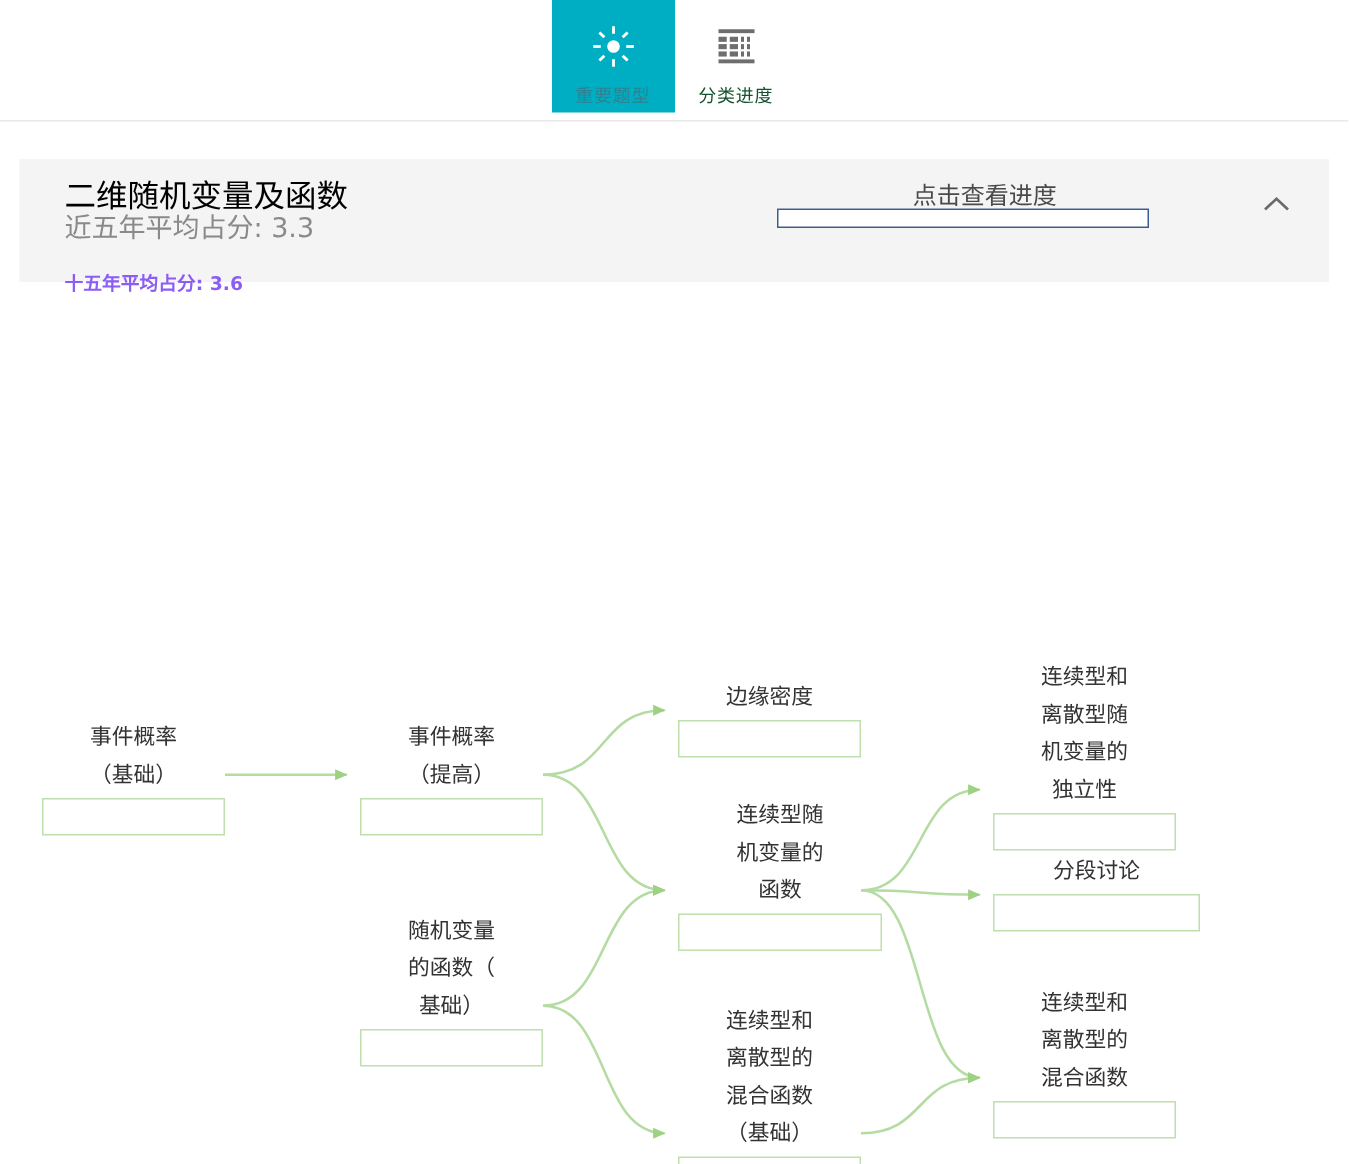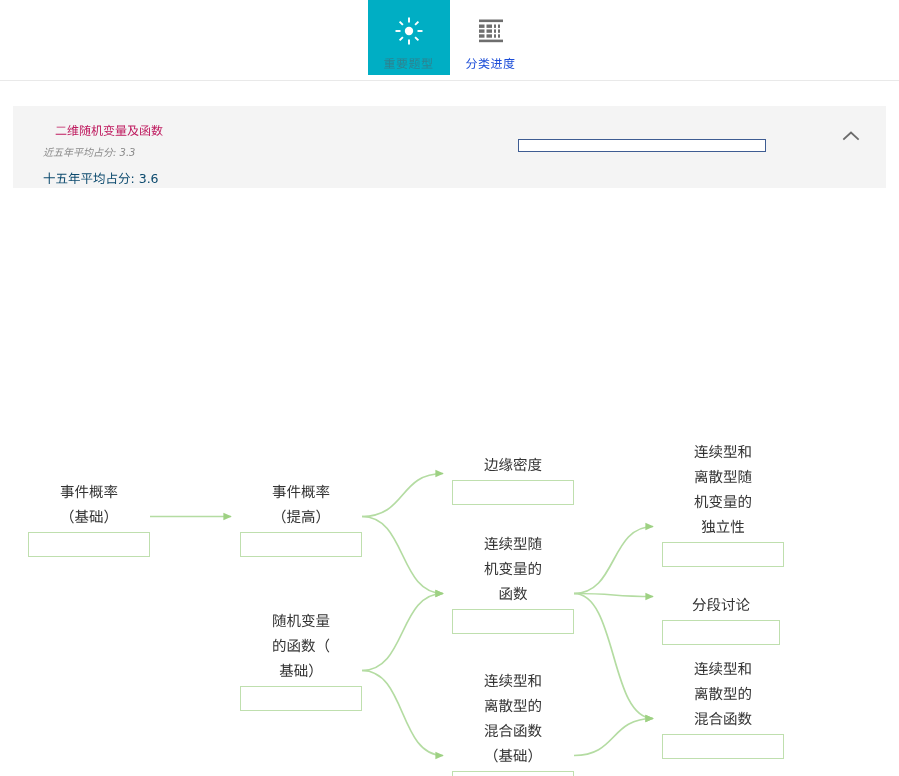--- a/index.html
+++ b/index.html
@@ -54,58 +54,57 @@
   .tab-label {
     font-size: 12px;
     line-height: 14px;
     margin-top: 8px;
     letter-spacing: 0.5px;
   }
   .tab.active .tab-label {
     color: #2c8391;
   }
   .tab:not(.active) .tab-label {
-    color: #1d4ed8;
+    color: #14532d;
     text-align: center;
   }
 
   
   .card {
     position: absolute;
     left: 13px;
     top: 106px;
     width: 873px;
     height: 82px;
     background: #f4f4f4;
   }
   .card-title {
     position: absolute;
     left: 30px;
     top: 14px;
-    font-size: 12px;
+    font-size: 21px;
     line-height: 22px;
-    color: #be185d;
-    margin-left: 12px;
+    color: #000000;
   }
   .card-sub1 {
     position: absolute;
     left: 30px;
     top: 38px;
-    font-size: 10px;
+    font-size: 18px;
     line-height: 18px;
     color: #8a8a8a;
-    font-style: italic;
   }
   .card-sub2 {
     position: absolute;
     left: 30px;
-    top: 64px;
+    top: 74px;
     font-size: 12.5px;
     line-height: 18px;
-    color: #0c4a6e;
+    color: #8b5cf6;
+    font-weight: bold;
   }
   .card-progress-label {
     position: absolute;
     left: 517px;
     top: 14px;
     width: 253px;
     text-align: center;
     font-size: 16px;
     line-height: 22px;
     color: #4a4a4a;
@@ -227,20 +226,21 @@
     <span class="tab-label">分类进度</span>
   </div>
 
 </div>
 
 <div class="card">
   <div class="card-title">二维随机变量及函数</div>
   <div class="card-sub1">近五年平均占分: 3.3</div>
   <div class="card-sub2">十五年平均占分: 3.6</div>
 
+  <div class="card-progress-label">点击查看进度</div>
 
   <div class="card-progress-track">
     <div class="card-progress-fill" id="progress-fill" style="width: 0%;"></div>
   </div>
 
   <div class="card-collapse">
     <svg width="18" height="12" viewBox="0 0 18 12">
       <polyline points="2,9 9,2.5 16,9" fill="none" stroke="#6b6b6b" stroke-width="1.8" stroke-linecap="square"></polyline>
     </svg>
   </div>
@@ -273,21 +273,21 @@
       </div>
       <div class="node" style="left: 240px; top: 316px; width: 122px; height: 25px;">
         <div class="node-label">事件概率
 （提高）</div>
         <div class="node-box" style="border-color: rgb(191, 223, 174);"></div>
       </div>
       <div class="node" style="left: 452px; top: 273px; width: 122px; height: 16px;">
         <div class="node-label">边缘密度</div>
         <div class="node-box" style="border-color: rgb(191, 223, 174);"></div>
       </div>
-      <div class="node" style="left: 452px; top: 393px; width: 122px; height: 25px;">
+      <div class="node" style="left: 452px; top: 393px; width: 136px; height: 25px;">
         <div class="node-label">连续型随
 机变量的
 函数</div>
         <div class="node-box" style="border-color: rgb(191, 223, 174);"></div>
       </div>
       <div class="node" style="left: 240px; top: 470px; width: 122px; height: 25px; border-radius: 10px;">
         <div class="node-label">随机变量
 的函数（
 基础）</div>
         <div class="node-box" style="border-color: rgb(191, 223, 174);"></div>
@@ -299,21 +299,21 @@
 （基础）</div>
         <div class="node-box" style="border-color: rgb(191, 223, 174);"></div>
       </div>
       <div class="node" style="left: 662px; top: 326px; width: 122px; height: 25px;">
         <div class="node-label">连续型和
 离散型随
 机变量的
 独立性</div>
         <div class="node-box" style="border-color: rgb(191, 223, 174);"></div>
       </div>
-      <div class="node" style="left: 662px; top: 404px; width: 118px; height: 25px;">
+      <div class="node" style="left: 662px; top: 380px; width: 138px; height: 25px;">
         <div class="node-label">分段讨论</div>
         <div class="node-box" style="border-color: rgb(191, 223, 174);"></div>
       </div>
       <div class="node" style="left: 662px; top: 518px; width: 122px; height: 25px;">
         <div class="node-label">连续型和
 离散型的
 混合函数</div>
         <div class="node-box" style="border-color: rgb(191, 223, 174);"></div>
       </div>
     </div>

